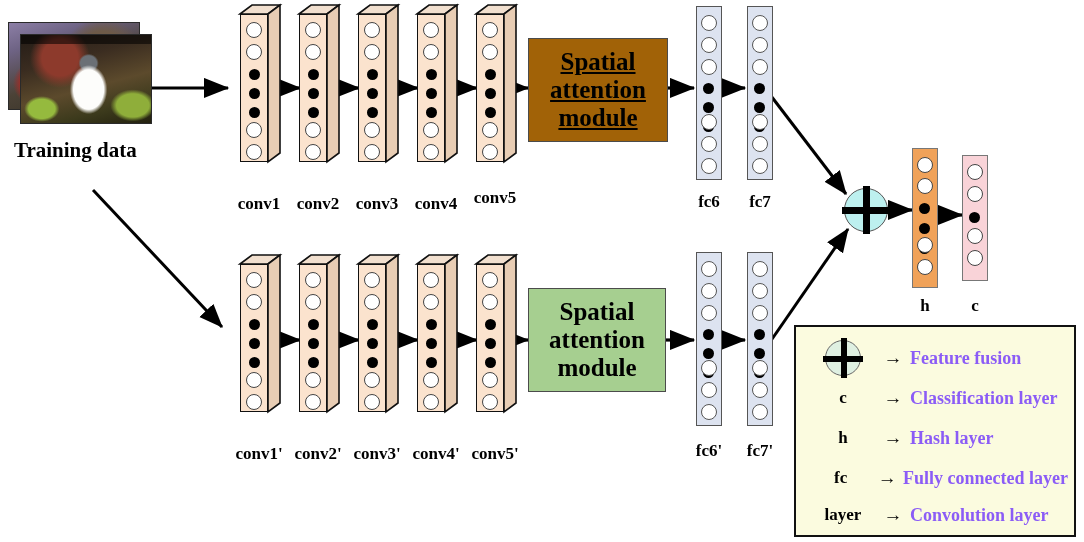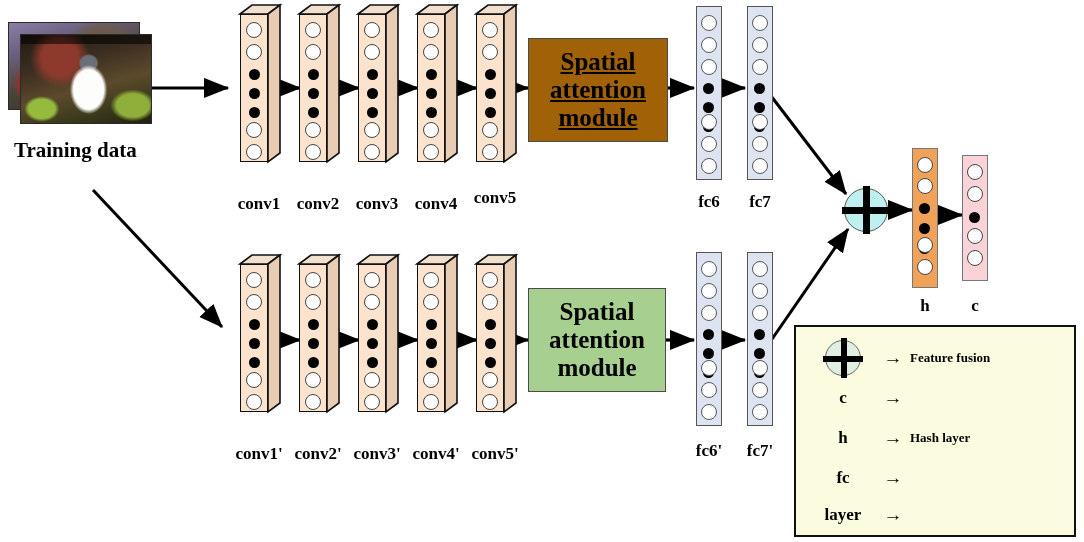--- a/index.html
+++ b/index.html
@@ -162,22 +162,22 @@
     justify-content: center;
   }
   .legend-arrow {
     width: 34px;
     text-align: center;
     font-size: 19px;
     color: #000;
   }
   .legend-text {
     font-weight: bold;
-    font-size: 13px;
-    color: #000000;
+    font-size: 18px;
+    color: #8b5cf6;
     white-space: nowrap;
   }
   .legend-fusion {
     position: relative;
     width: 36px; height: 36px;
     border-radius: 50%;
     background: #dff0e2;
     border: 1.4px solid #666;
     box-sizing: border-box;
   }
@@ -483,32 +483,35 @@
       <div class="legend-key">
         <div class="legend-fusion"></div>
       </div>
       <div class="legend-arrow">→</div>
       <div class="legend-text">Feature fusion</div>
     </div>
 
     <div class="legend-row" style="top:53px;">
       <div class="legend-key">c</div>
       <div class="legend-arrow">→</div>
+      <div class="legend-text">Classification layer</div>
     </div>
 
     <div class="legend-row" style="top:93px;">
       <div class="legend-key">h</div>
       <div class="legend-arrow">→</div>
       <div class="legend-text">Hash layer</div>
     </div>
 
     <div class="legend-row" style="top:133px;">
       <div class="legend-key">fc</div>
       <div class="legend-arrow">→</div>
+      <div class="legend-text">Fully connected layer</div>
     </div>
 
     <div class="legend-row" style="top:170px;">
       <div class="legend-key">layer</div>
       <div class="legend-arrow">→</div>
+      <div class="legend-text">Convolution layer</div>
     </div>
   </div>
 
 </div>
 
 </body></html>

